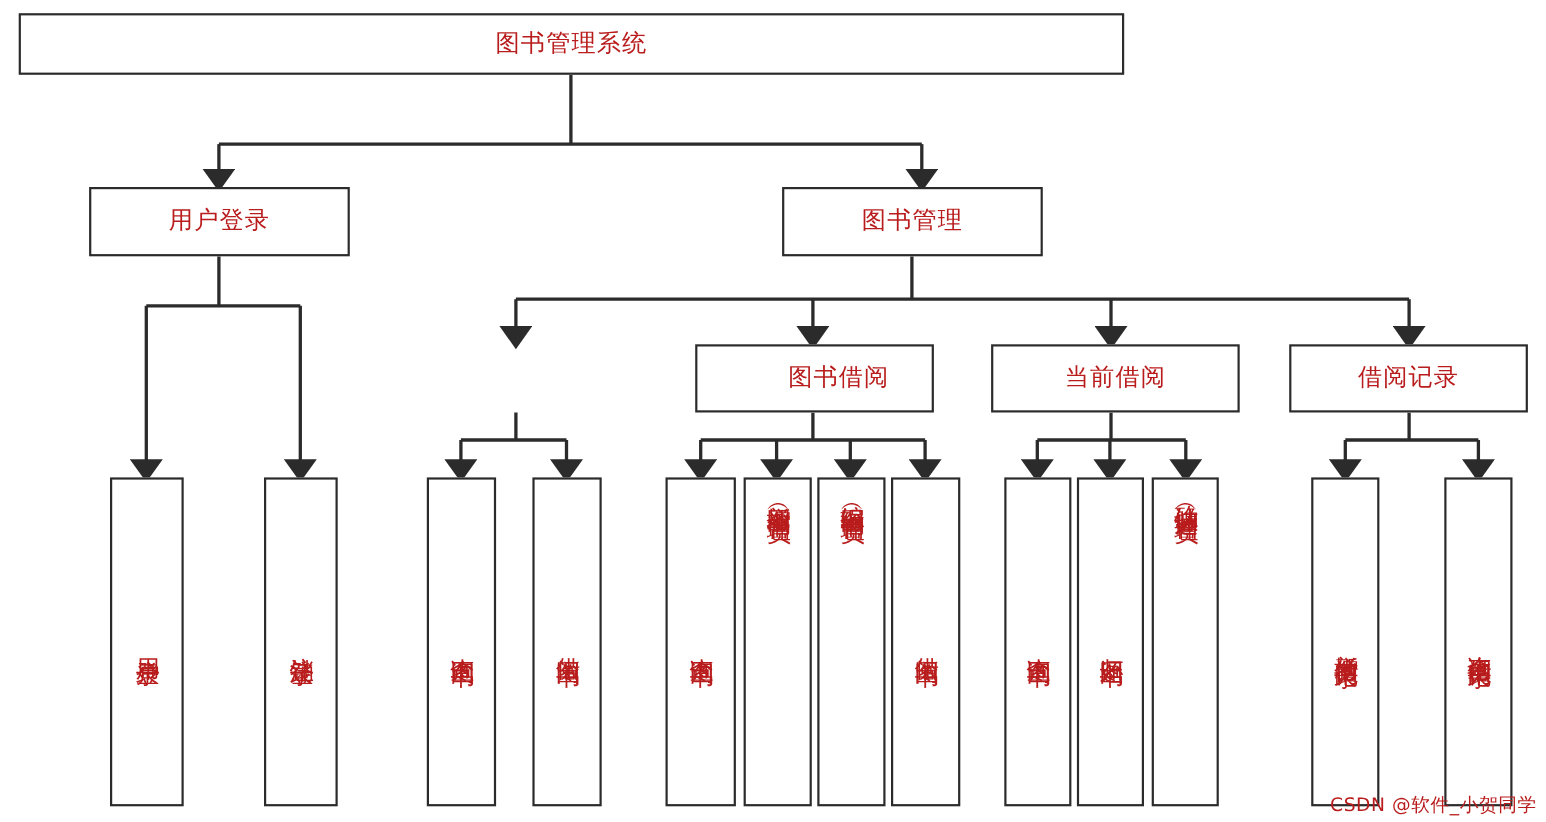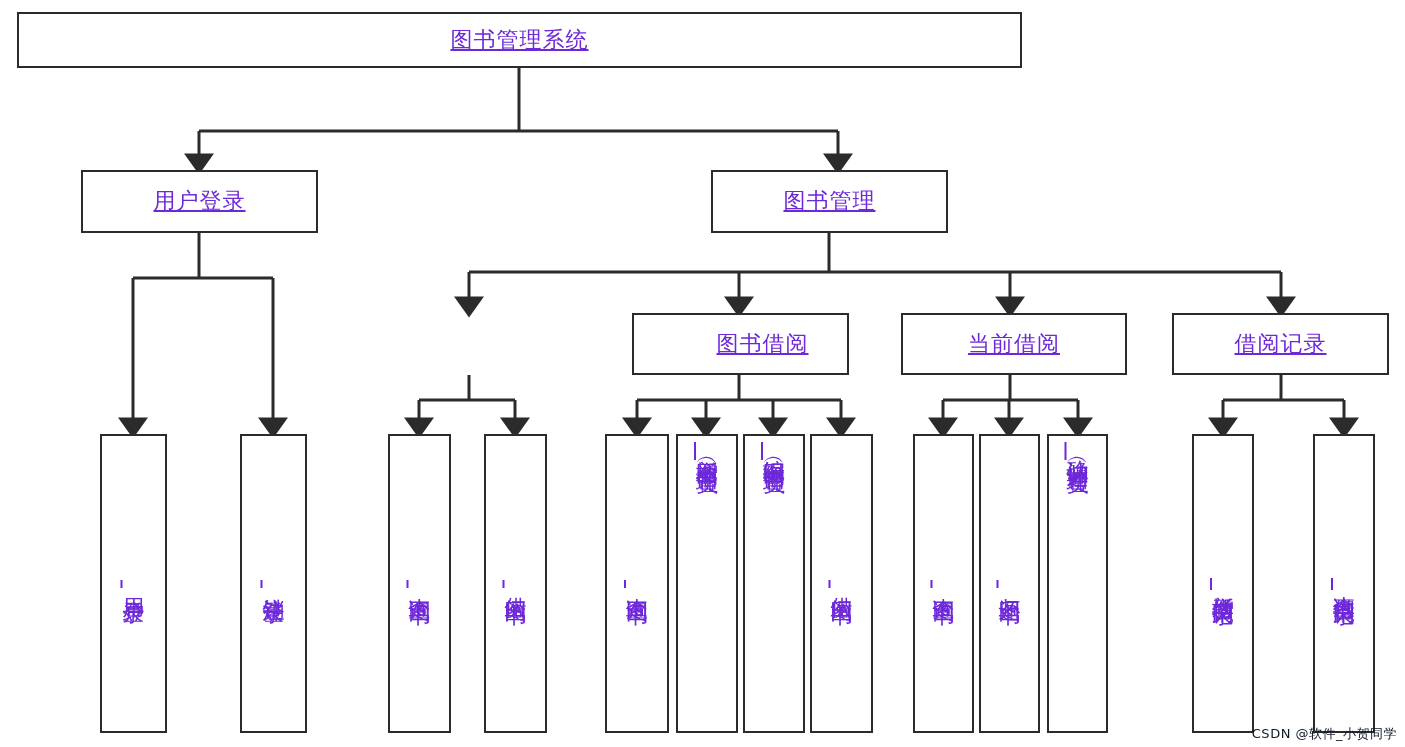--- a/index.html
+++ b/index.html
@@ -26,22 +26,21 @@
     pointer-events: none;
   }
   .node {
     position: absolute;
     box-sizing: border-box;
     border: 2.5px solid #2b2b2b;
     background: #ffffff;
     display: flex;
     align-items: center;
     justify-content: center;
-    color: #6d28d9;
-    text-decoration: underline;
+    color: #b91c1c;
   }
   .node.horiz {
     font-size: 22px;
     letter-spacing: 1px;
     line-height: 1.2;
   }
   .node.vert {
     writing-mode: vertical-rl;
     text-orientation: upright;
     font-size: 22px;
@@ -54,22 +53,22 @@
     justify-content: center;
     padding-top: 0;
   }
   .node-label {
     white-space: pre;
   }
   .watermark {
     position: absolute;
     right: 8px;
     bottom: 4px;
-    font-size: 13px;
-    color: #0f172a;
+    font-size: 17px;
+    color: #b91c1c;
     letter-spacing: 0.5px;
     white-space: nowrap;
   }
 </style>
 </head>
 <body>
 
 <div id="canvas">
 
   <svg class="wires" viewBox="0 0 1405 747" xmlns="http://www.w3.org/2000/svg">

